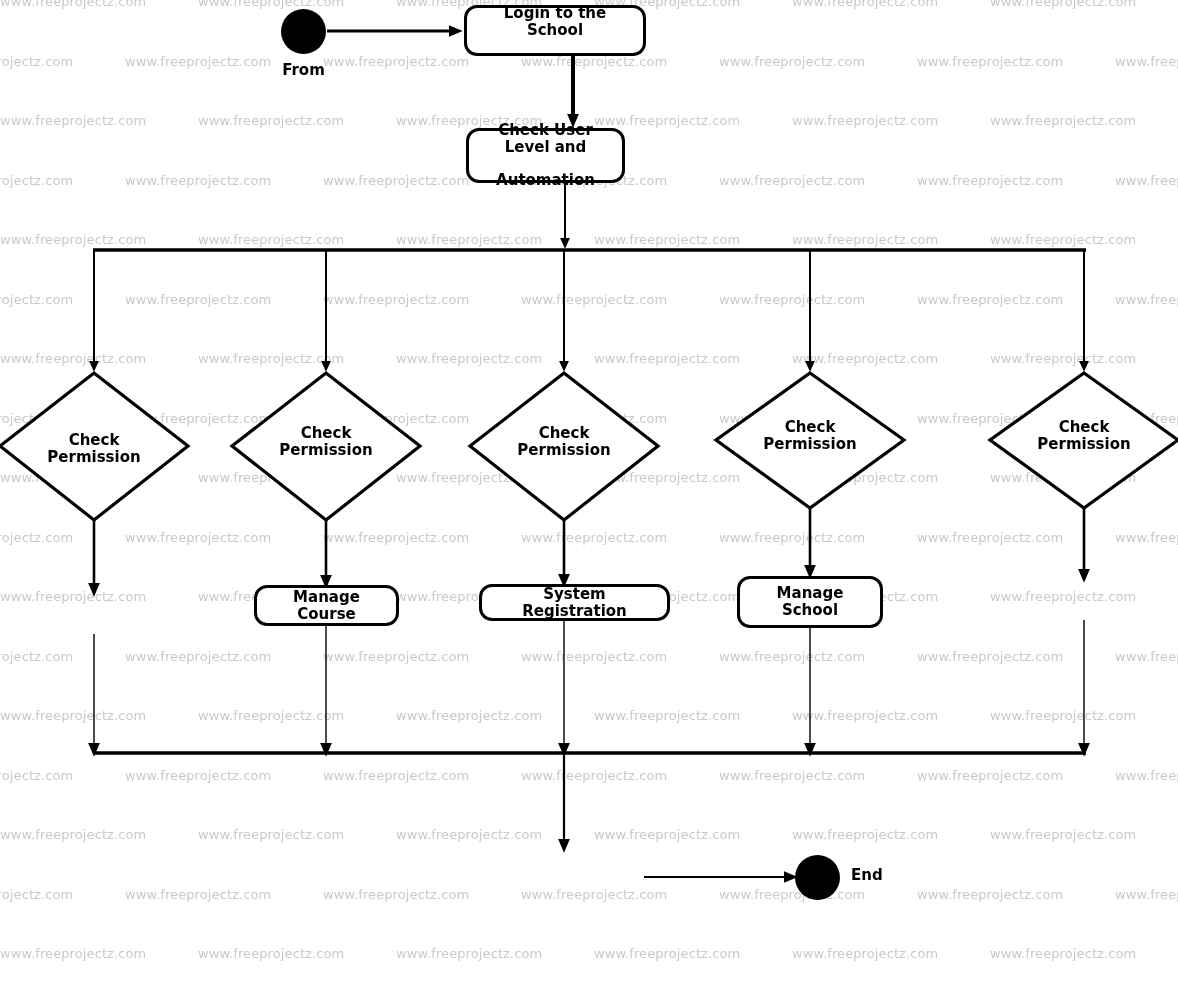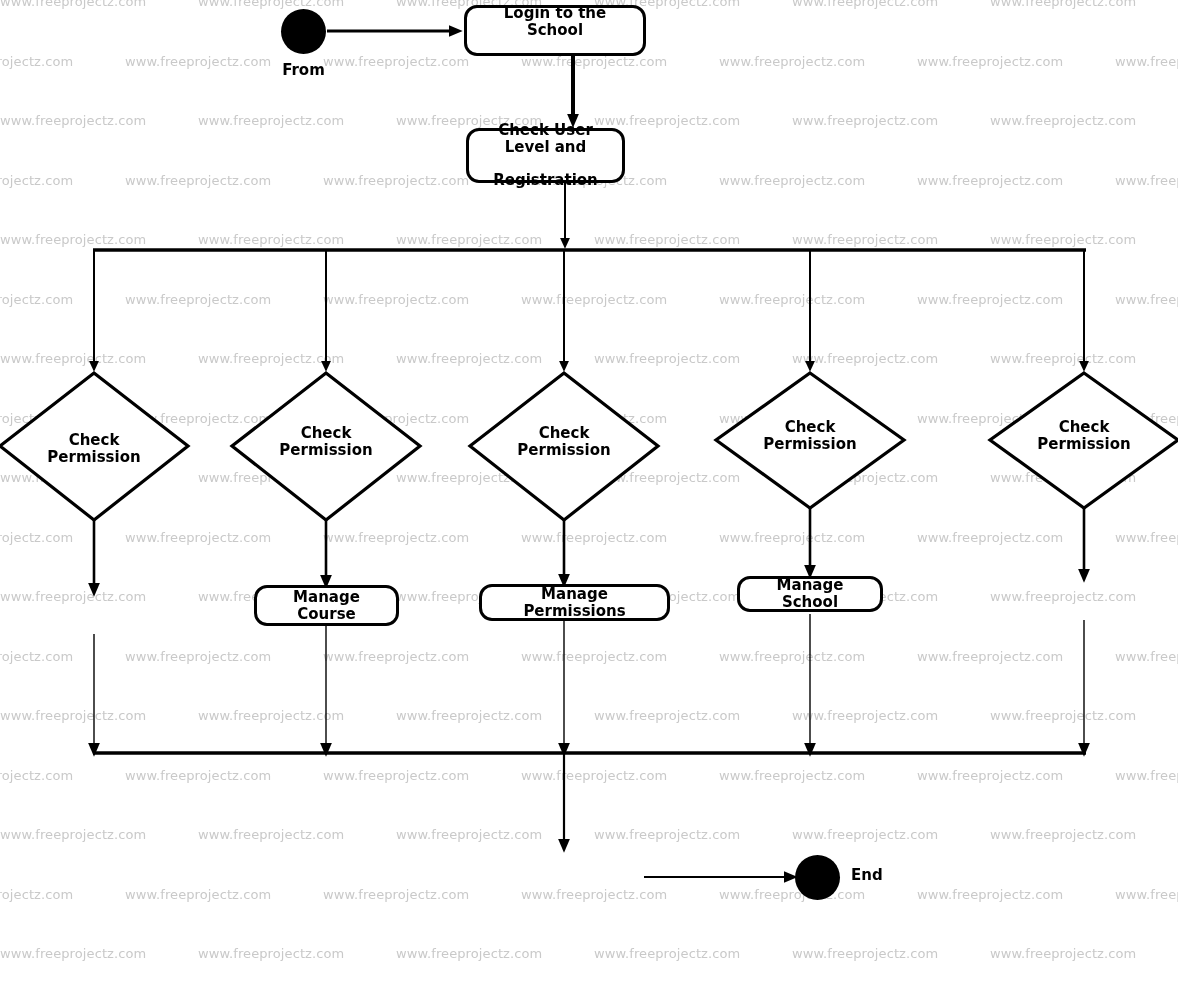--- a/index.html
+++ b/index.html
@@ -235,44 +235,44 @@
     <div class="terminal-label" style="left:281px;top:61px;width:45px;text-align:center;">From</div>
 
     <div class="terminal" style="left:795px;top:855px;width:45px;height:45px;"></div>
     <div class="terminal-label" style="left:851px;top:866px;">End</div>
 
     <div class="action" style="left:464px;top:5px;width:182px;height:51px;">
       <span><span>Login to the School</span><br></span>
     </div>
 
     <div class="action" style="left:466px;top:128px;width:159px;height:55px;">
-      <span><span>Check User Level and</span><br><span>Registration</span></span>
+      <span><span>Check User Level and</span><br><span>Automation</span></span>
     </div>
 
     <div class="diamond-label" style="left:29px;top:432px;width:130px;">Check
 Permission</div>
     <div class="diamond-label" style="left:261px;top:425px;width:130px;">Check
 Permission</div>
     <div class="diamond-label" style="left:499px;top:425px;width:130px;">Check
 Permission</div>
     <div class="diamond-label" style="left:745px;top:419px;width:130px;">Check
 Permission</div>
     <div class="diamond-label" style="left:1019px;top:419px;width:130px;">Check
 Permission</div>
 
 
     <div class="action" style="left:254px;top:585px;width:145px;height:41px;">
       <span>Manage Course</span>
     </div>
 
     <div class="action" style="left:479px;top:584px;width:191px;height:37px;">
-      <span>Manage Permissions</span>
-    </div>
-
-    <div class="action" style="left:737px;top:576px;width:146px;height:36px;">
+      <span>System Registration</span>
+    </div>
+
+    <div class="action" style="left:737px;top:576px;width:146px;height:52px;">
       <span>Manage School</span>
     </div>
 
 
   </div>
 
 
 </div>
 
 </body></html>

